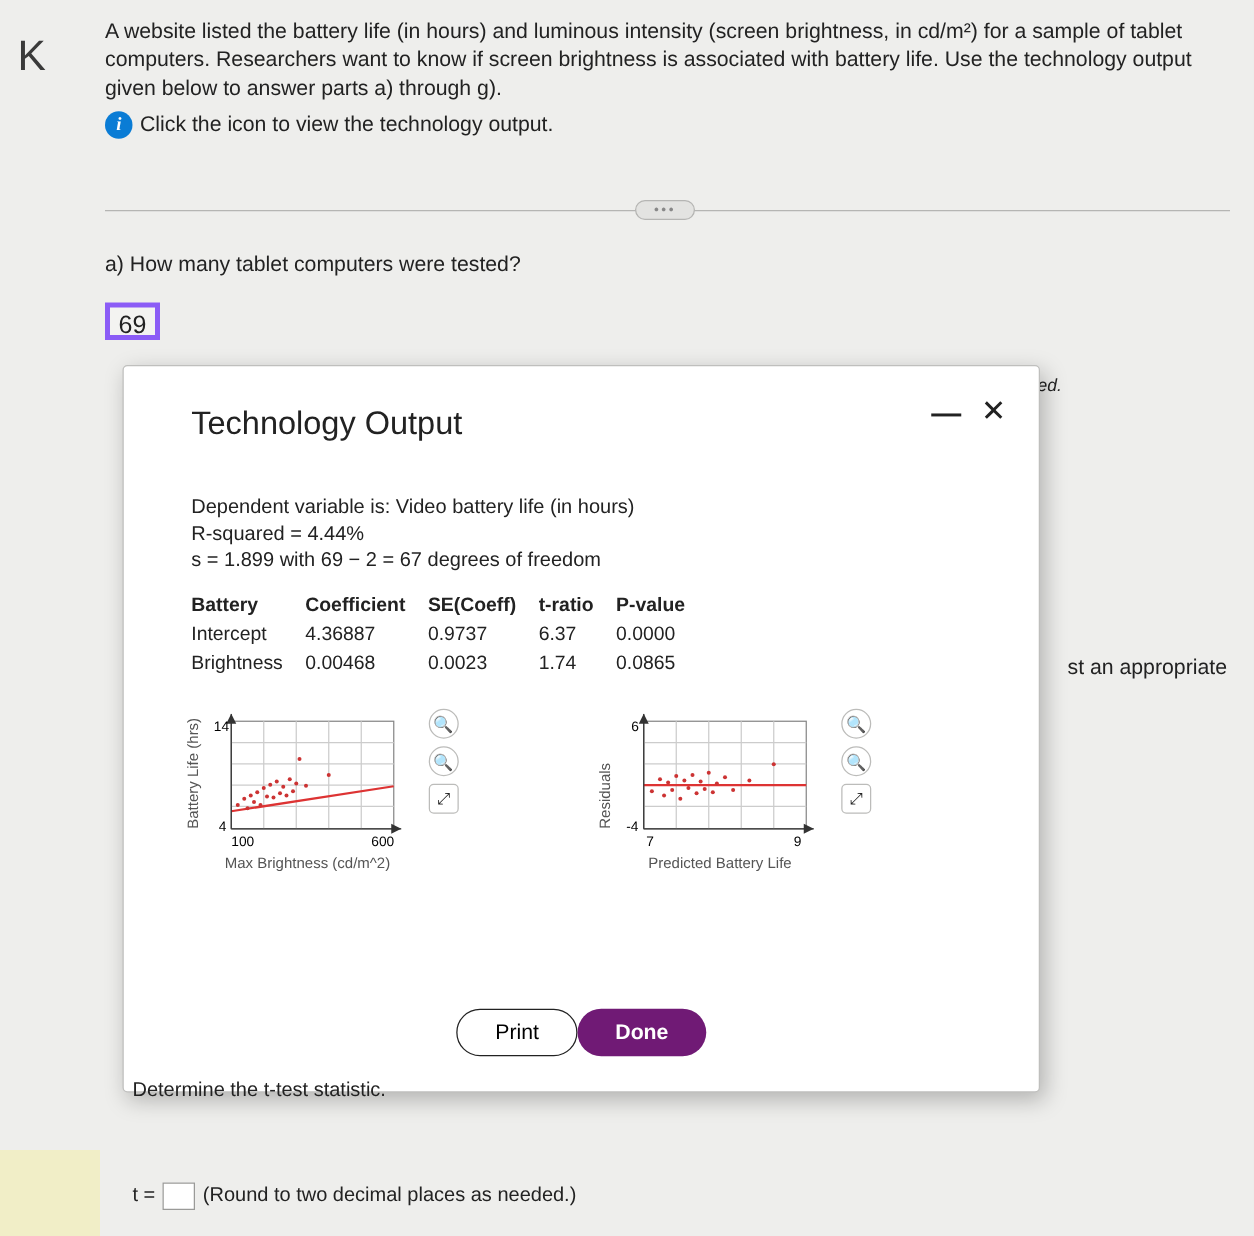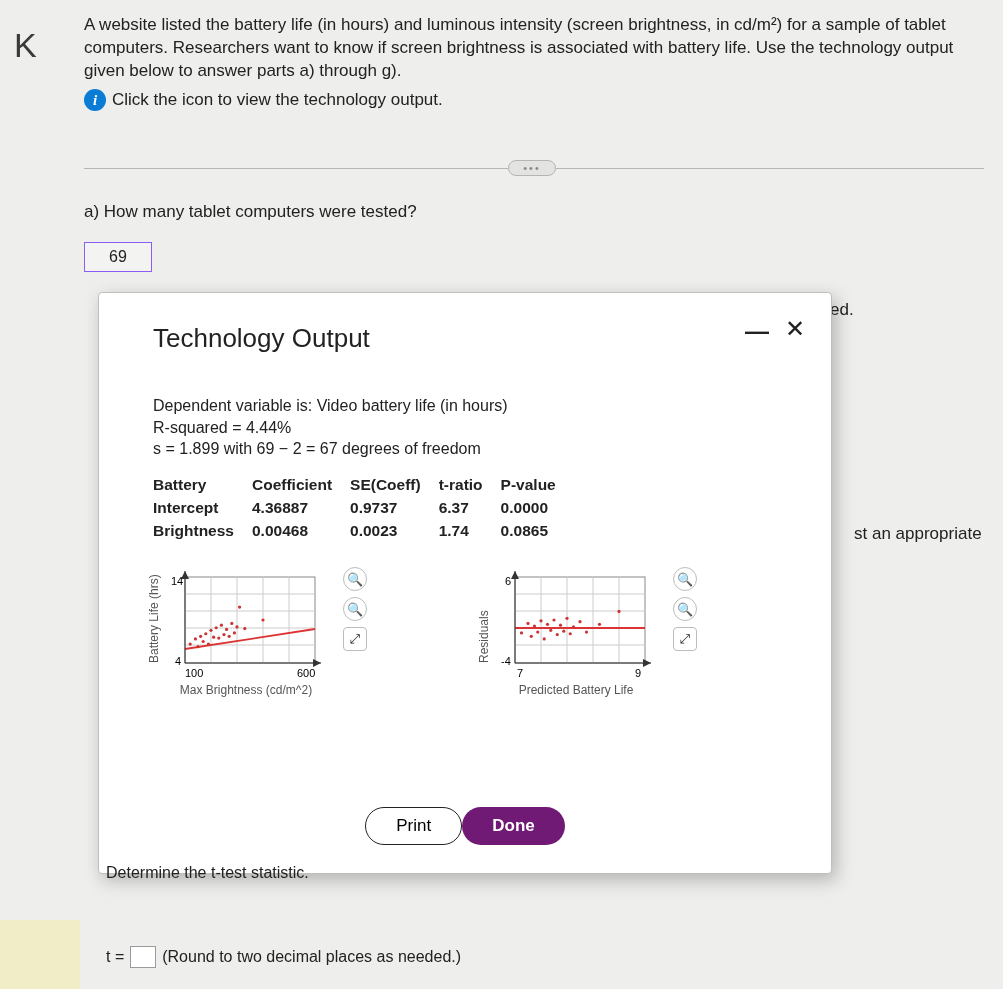--- a/index.html
+++ b/index.html
@@ -64,31 +64,32 @@
     font-size: 11px; letter-spacing: 2px; color:#888;
   }
   .qa {
     position: absolute;
     left: 84px; top: 202px;
     font-size: 17px;
   }
   .answer-box {
     position: absolute;
     left: 84px; top: 242px;
-    width: 68px; height: 30px;
-    border: 1px solid #8b5cf6;
+    width: 44px; height: 30px;
+    border: 4px solid #8b5cf6;
     background: #f3f3f1;
     text-align: center;
     line-height: 28px;
-    font-size: 16px;
+    font-size: 20px;
   }
   .behind-text-1 {
     position: absolute;
     left: 830px; top: 300px;
-    font-size: 17px;
+    font-size: 14px;
+    font-style: italic;
   }
   .behind-text-2 {
     position: absolute;
     left: 854px; top: 524px;
     font-size: 17px;
   }
   .behind-text-3 {
     position: absolute;
     left: 782px; top: 575px;
     font-size: 11px;
@@ -131,21 +132,21 @@
     line-height: 1.35;
   }
   .stat-table {
     margin-top: 14px;
     font-size: 15.5px;
     border-collapse: collapse;
   }
   .stat-table th, .stat-table td {
     text-align: left;
     padding: 1px 18px 1px 0;
-    font-weight: bold;
+    font-weight: normal;
   }
   .stat-table th { font-weight: bold; }
   .charts-row {
     position: absolute;
     left: 62px; top: 278px;
     display: flex;
     gap: 160px;
   }
   .chart-block { position: relative; }
   .chart-ylabel {

